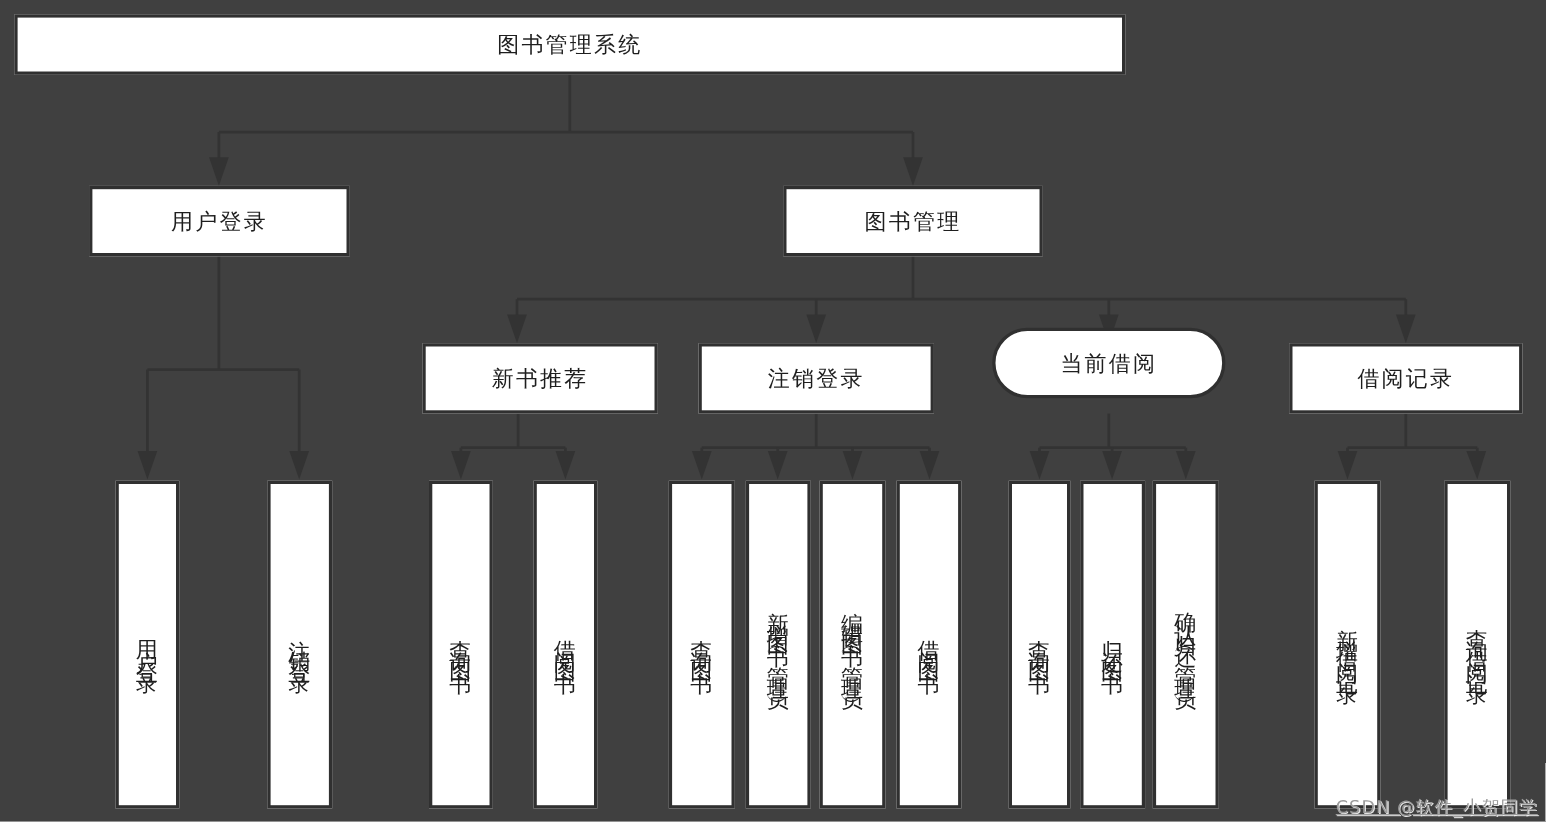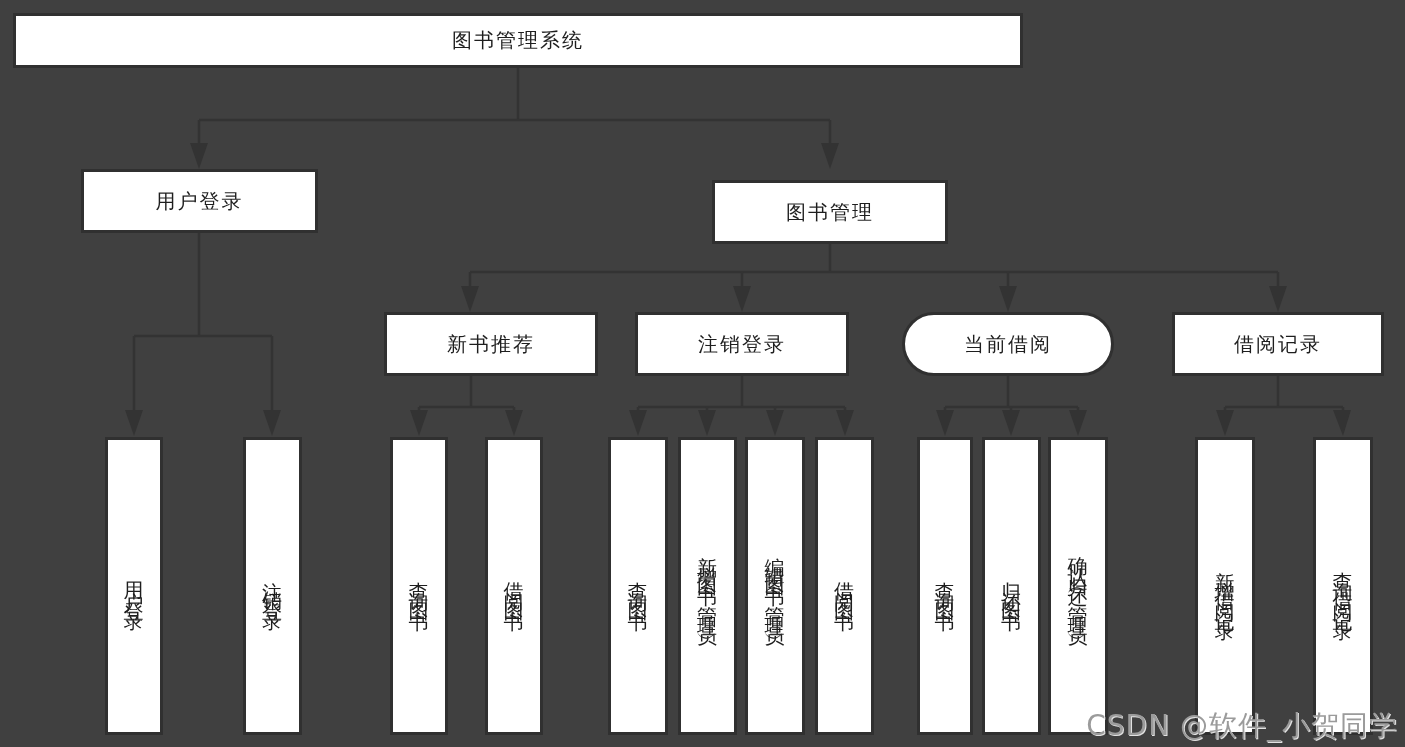--- a/index.html
+++ b/index.html
@@ -23,26 +23,27 @@
   .vbox{
     writing-mode:vertical-rl;
     text-orientation:mixed;
     font-size:20px;
     line-height:1;
     letter-spacing:10px;
   }
   .watermark{
     position:absolute;
     right:7px;bottom:2px;
-    font-size:28px;
+    font-size:16px;
     letter-spacing:1px;
     color:#9b9b9b;
     text-shadow:1px 1px 0 rgba(255,255,255,0.85);
     white-space:nowrap;
     z-index:5;
+    text-decoration:underline;
   }
 </style>
 </head>
 <body>
 
 <div class="canvas">
 
   <svg class="connectors" viewBox="0 0 1405 747" xmlns="http://www.w3.org/2000/svg">
     <g stroke="#333333" stroke-width="2.5" fill="none">
 
@@ -108,25 +109,25 @@
       <polygon points="1002,410 1020,410 1011,436"></polygon>
       <polygon points="1069,410 1087,410 1078,436"></polygon>
       <polygon points="1216,410 1234,410 1225,436"></polygon>
       <polygon points="1333,410 1351,410 1343,436"></polygon>
     </g>
   </svg>
 
   <div class="node hbox" style="left:13px;top:13px;width:1010px;height:55px;">图书管理系统</div>
 
   <div class="node hbox" style="left:81px;top:169px;width:237px;height:64px;">用户登录</div>
-  <div class="node hbox" style="left:712px;top:180px;width:236px;height:64px;">图书管理</div>
+  <div class="node hbox" style="left:712px;top:169px;width:236px;height:64px;">图书管理</div>
 
   <div class="node hbox" style="left:384px;top:312px;width:214px;height:64px;">新书推荐</div>
   <div class="node hbox" style="left:635px;top:312px;width:214px;height:64px;">注销登录</div>
-  <div class="node hbox" style="left:902px;top:312px;width:212px;height:64px;border-radius:32px;">当前借阅</div>
+  <div class="node hbox" style="left:902px;top:298px;width:212px;height:64px;border-radius:32px;">当前借阅</div>
   <div class="node hbox" style="left:1172px;top:312px;width:212px;height:64px;font-family:Liberation Mono, monospace;">借阅记录</div>
 
   <div class="node vbox" style="left:105px;top:437px;width:58px;height:298px;">用户登录</div>
   <div class="node vbox" style="left:243px;top:437px;width:59px;height:298px;">注销登录</div>
 
   <div class="node vbox" style="left:390px;top:437px;width:58px;height:298px;">查询图书</div>
   <div class="node vbox" style="left:485px;top:437px;width:58px;height:298px;">借阅图书</div>
 
   <div class="node vbox" style="left:608px;top:437px;width:60px;height:298px;">查询图书</div>
   <div class="node vbox" style="left:678px;top:437px;width:59px;height:298px;">新增图书（管理员）</div>

